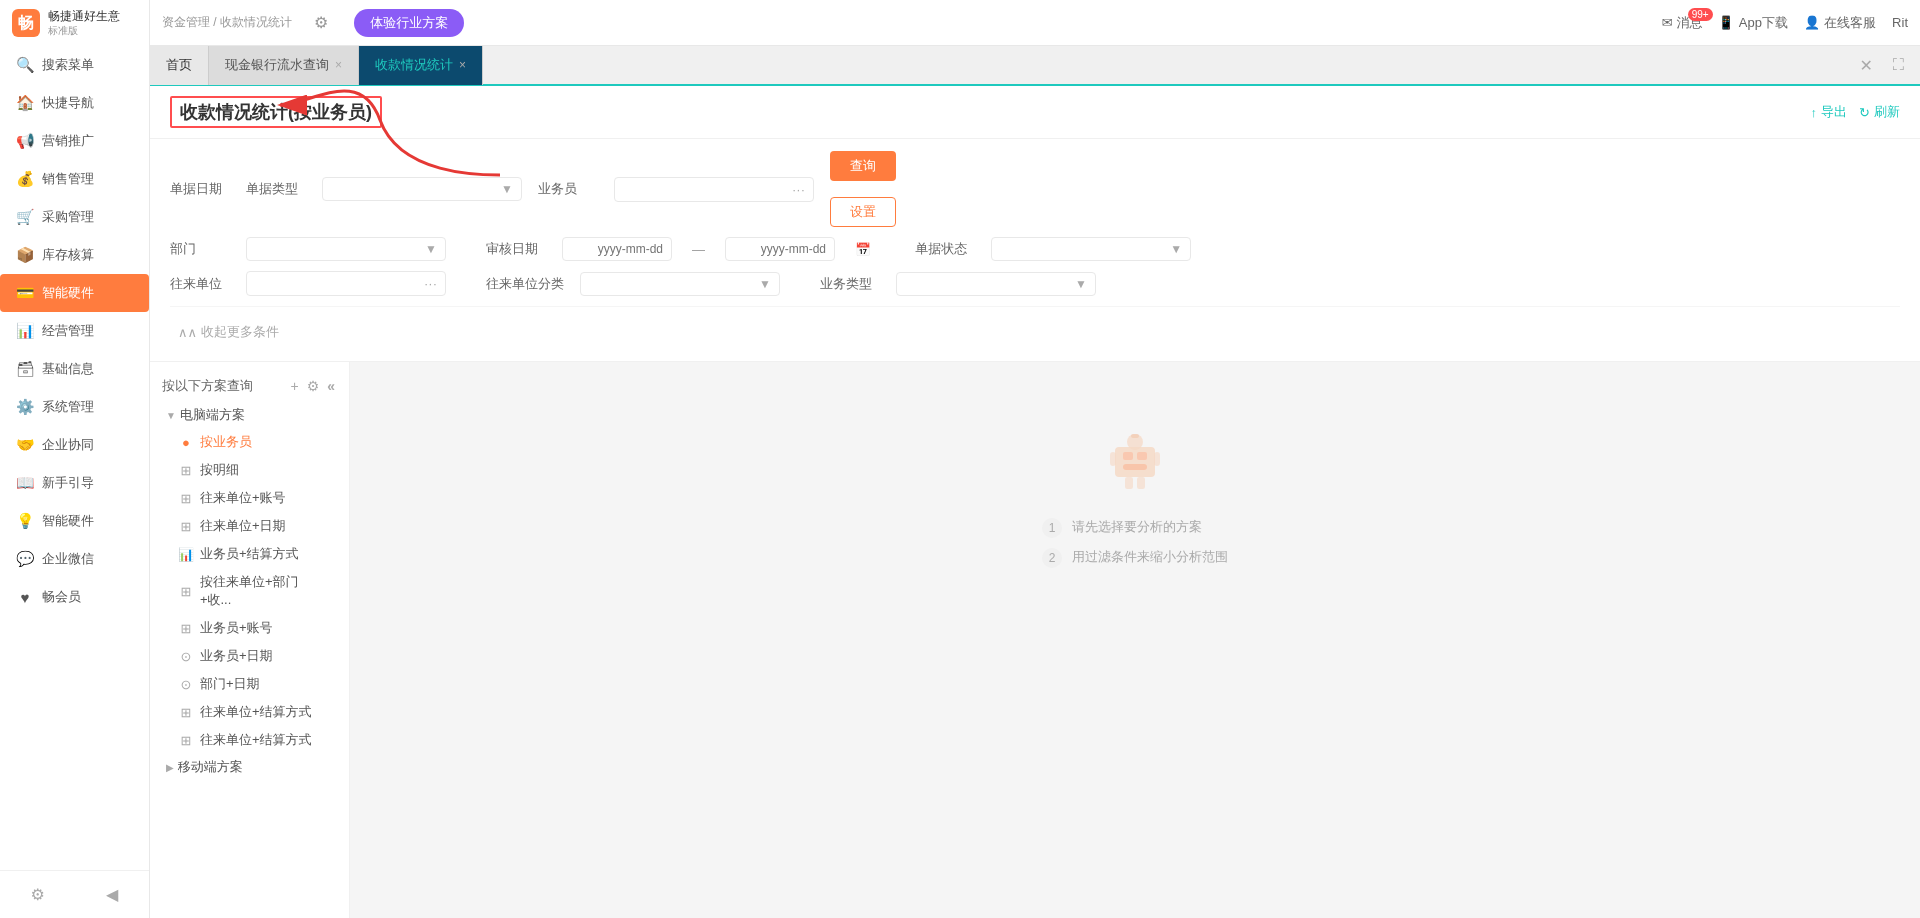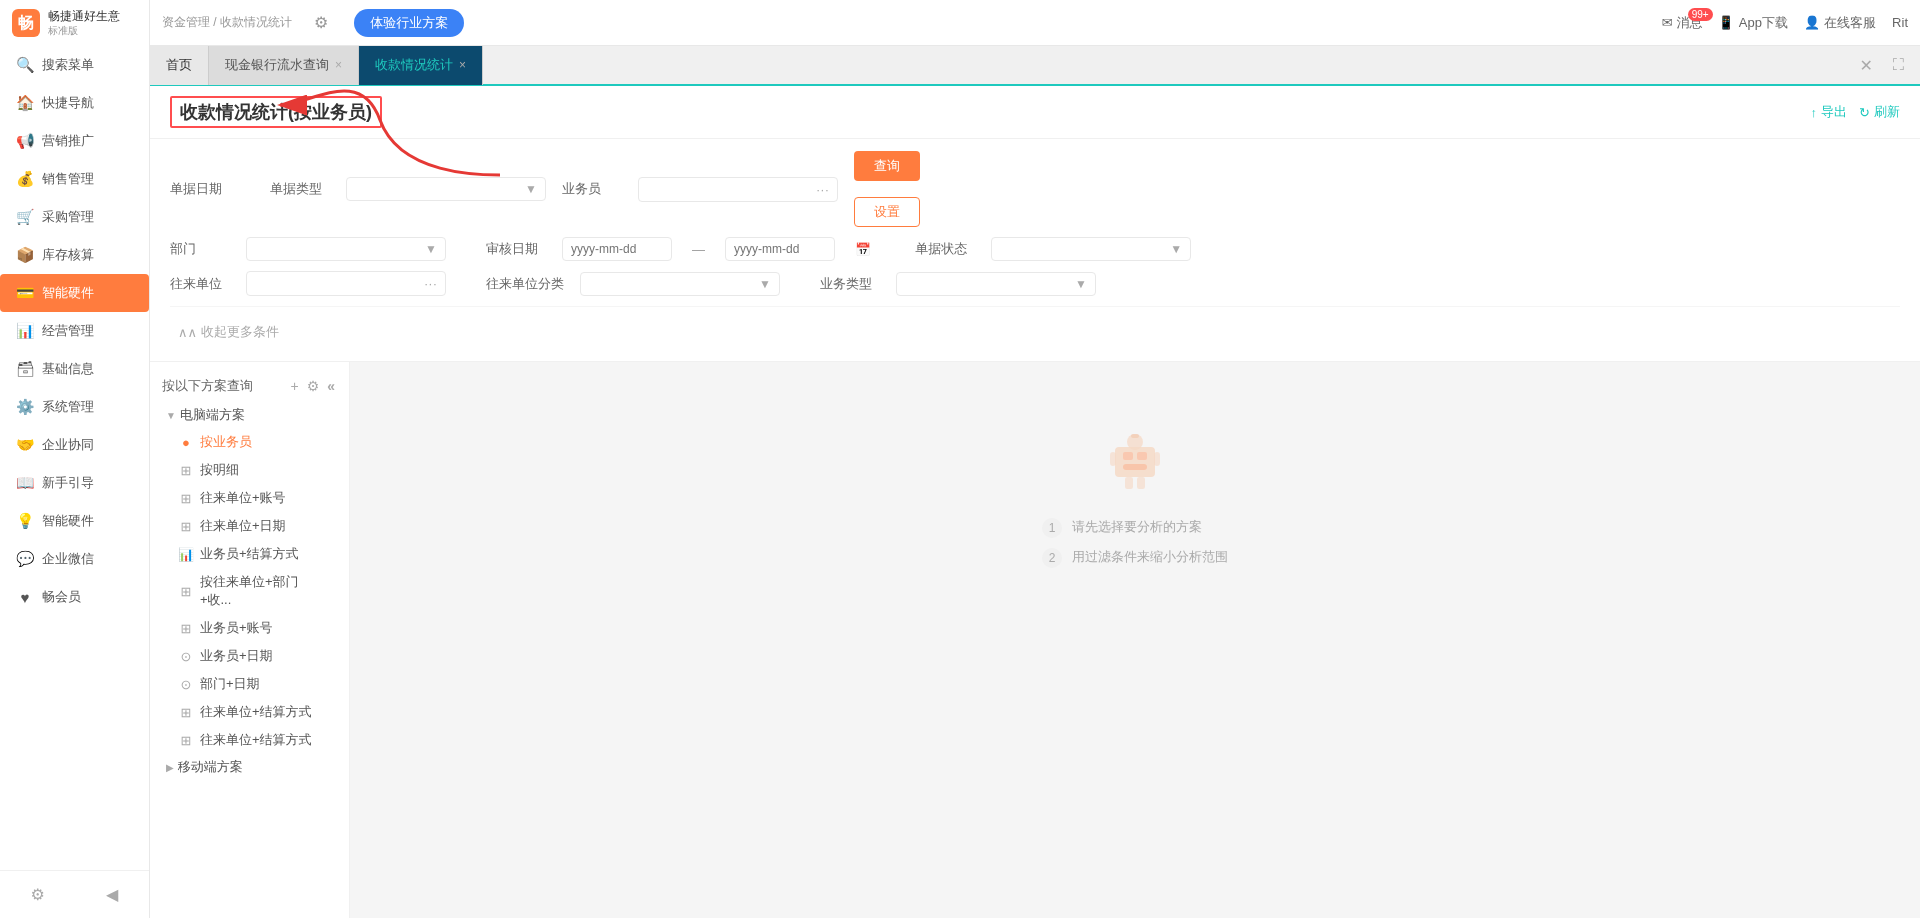--- a/index.html
+++ b/index.html
@@ -19,21 +19,21 @@
     }
     .top-bar-left {
       display: flex; align-items: center; gap: 14px;
       flex: 1;
     }
     .top-bar-breadcrumb {
       color: #999; font-size: 12px;
     }
     .top-bar-gear { color: #999; cursor: pointer; font-size: 16px; margin-left: 8px; }
     .top-bar-trial-btn {
-      background: #3b82f6;
+      background: #8b5cf6;
       color: #fff;
       border: none;
       border-radius: 16px;
       padding: 5px 16px;
       font-size: 13px;
       cursor: pointer;
       margin-left: 12px;
     }
     .top-bar-right {
       display: flex; align-items: center; gap: 16px;
@@ -212,20 +212,21 @@
     }
     .select-field .arrow { color: #aaa; font-size: 12px; }
     .input-date {
       border: 1px solid #e8e8e8;
       border-radius: 4px;
       padding: 4px 8px;
       background: #fff;
       color: #bbb;
       font-size: 12px;
       width: 110px;
+      text-align: right;
     }
     .dash { color: #999; margin: 0 4px; }
     .collapse-btn {
       display: flex; align-items: center; gap: 4px;
       color: #aaa; cursor: pointer; font-size: 13px;
       margin: 0 auto;
       padding: 8px;
     }
     .query-btn {
       background: #ff7c3e;
@@ -467,21 +468,21 @@
         <span>↻</span>
         <span>刷新</span>
       </div>
     </div>
   </div>
 
   <div class="filter-panel">
 
     <div class="filter-row">
       <span class="filter-label">单据日期</span>
-      <span class="filter-label" style="margin-left:24px;font-family:Liberation Mono, monospace;">单据类型</span>
+      <span class="filter-label" style="font-family:Liberation Mono, monospace;">单据类型</span>
       <div class="select-field" style="min-width:200px;">
         <span></span>
         <span class="arrow">▼</span>
       </div>
       <span class="filter-label">业务员</span>
       <div class="select-field" style="min-width:200px;">
         <span></span>
         <span style="color:#aaa;">···</span>
       </div>
       <div class="query-btns">

